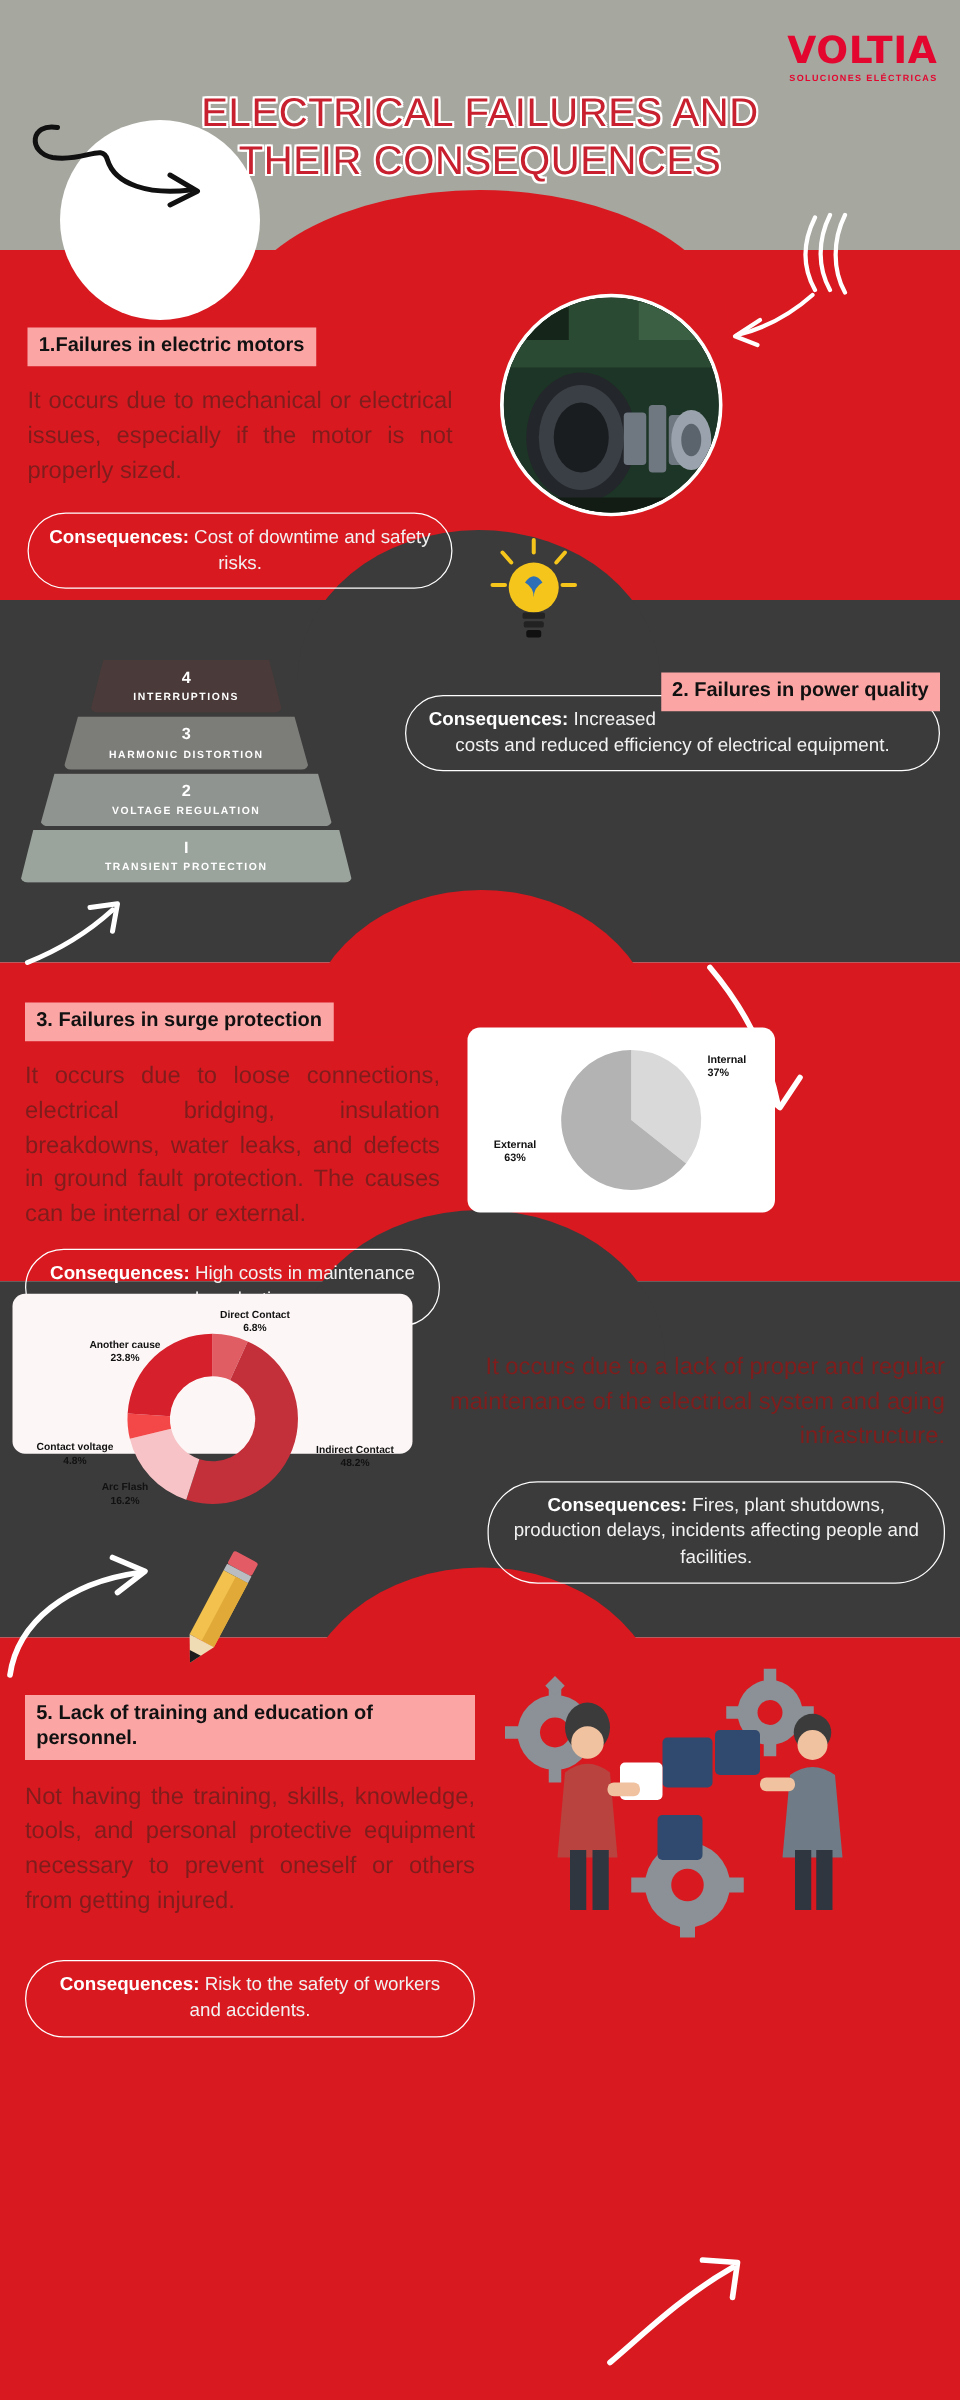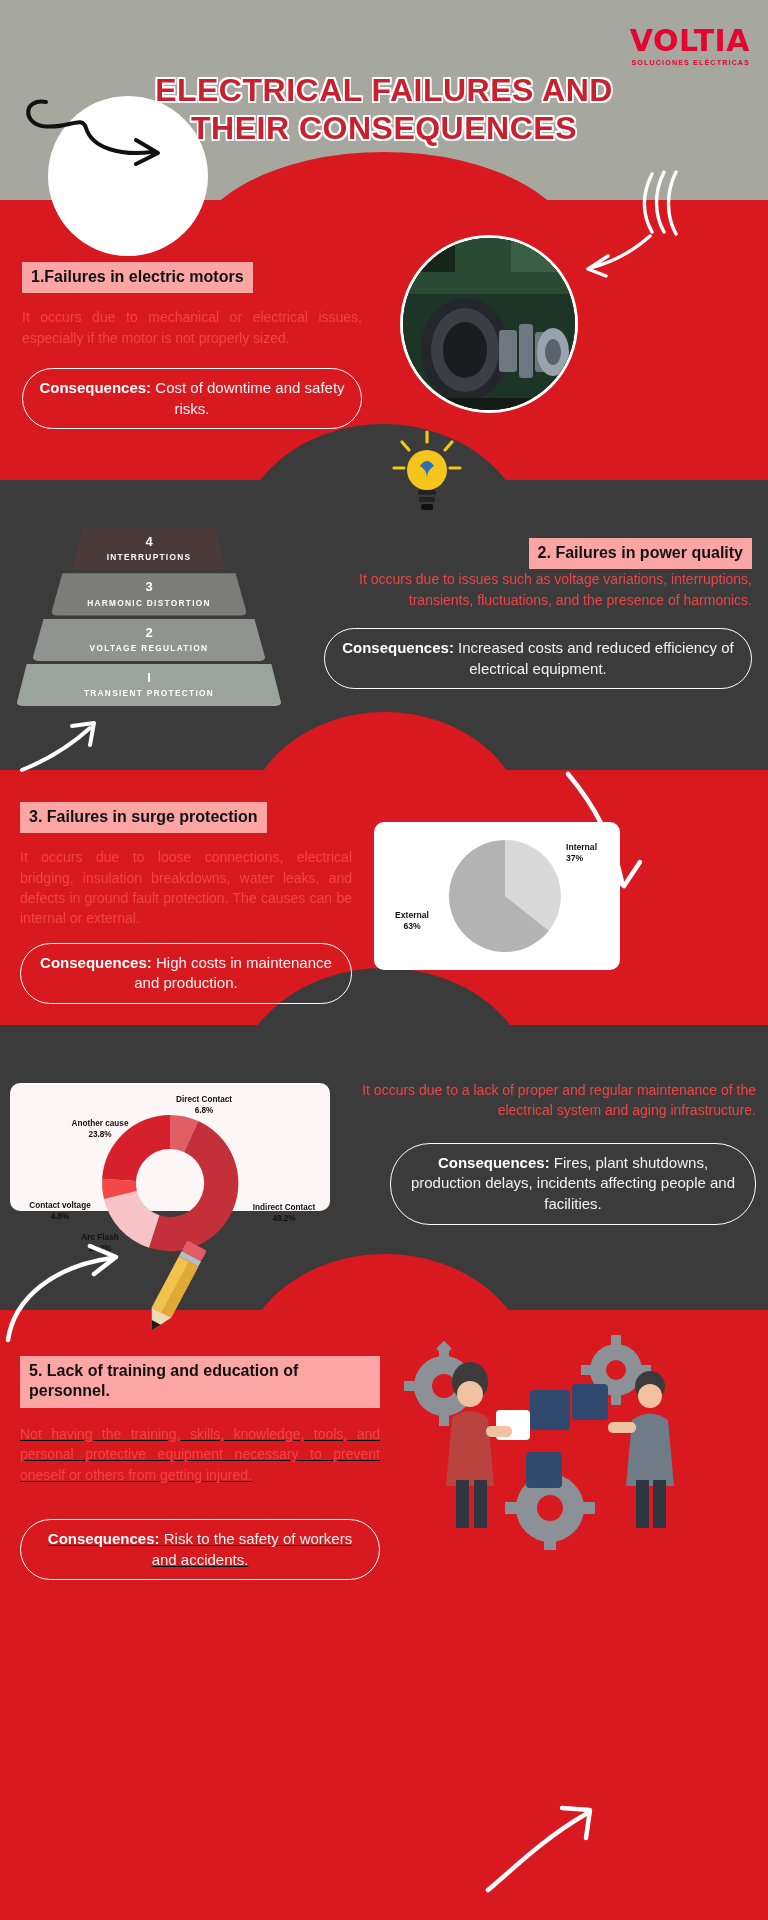--- a/index.html
+++ b/index.html
@@ -55,40 +55,40 @@
     font-size: 30px; font-weight: 700; color: #e3062f;
     letter-spacing: 0.5px; line-height: 1; font-family: "DejaVu Sans", sans-serif;
   }
   .logo-tag {
     font-size: 7.2px; font-weight: 700; color: #e3062f;
     letter-spacing: 1.1px; margin-top: 2px;
   }
   .title {
     position: absolute; top: 72px; left: 0; width: 768px;
     text-align: center; z-index: 5;
-    font-size: 32px; font-weight: 700; line-height: 1.18;
+    font-size: 32px; font-weight: 400; line-height: 1.18;
     color: #c8202e; letter-spacing: 0.5px;
     -webkit-text-stroke: 0px;
     text-shadow:
       -1.6px -1.6px 0 #fff, 1.6px -1.6px 0 #fff,
       -1.6px 1.6px 0 #fff, 1.6px 1.6px 0 #fff,
       -1.6px 0 0 #fff, 1.6px 0 0 #fff, 0 -1.6px 0 #fff, 0 1.6px 0 #fff;
   }
 
   
   .doodle { position: absolute; }
 
   
   .sec-head {
     display: inline-block; background: #fca5a5; color: #111;
     font-size: 16px; font-weight: 700; padding: 5px 9px 6px 9px;
     line-height: 1.28;
   }
   .sec-body {
-    color: #ef4444; font-size: 14px; line-height: 1.45;
+    color: #7f1d1d; font-size: 19px; line-height: 1.45;
     text-align: justify;
   }
   .pill {
     border: 1.6px solid #ffffff; border-radius: 40px;
     padding: 9px 14px; color: #f2f2f2; font-size: 15px;
     line-height: 1.38; text-align: center;
   }
   .pill b { color: #fff; font-weight: 700; }
 
   
@@ -127,29 +127,29 @@
   .piecard {
     position: absolute; top: 822px; left: 374px;
     width: 246px; height: 148px; background: #fff;
     border-radius: 10px; z-index: 5;
   }
 
   
   .donutcard {
     position: absolute; top: 1035px; left: 10px;
     width: 320px; height: 128px; background: #fdf6f6;
-    border-radius: 10px; z-index: 5; margin-top: 48px;
+    border-radius: 10px; z-index: 5;
   }
   .s4 { position: absolute; top: 1068px; left: 340px; width: 416px; z-index: 4; }
   .s4 .sec-head { float: right; text-align: right; }
   .s4 .sec-body { clear: both; margin-top: 12px; text-align: right; }
   .s4 .pill { margin-top: 22px; margin-left: 50px; }
 
   
-  .s5 { position: absolute; top: 1356px; left: 20px; width: 360px; z-index: 4; text-decoration: underline; }
+  .s5 { position: absolute; top: 1356px; left: 20px; width: 360px; z-index: 4; }
   .s5 .sec-body { margin-top: 16px; }
   .s5 .pill { margin-top: 34px; }
   .gears { position: absolute; top: 1330px; left: 400px; width: 320px; height: 220px; z-index: 4; }
   .pencil { position: absolute; top: 1232px; left: 120px; width: 110px; height: 110px; z-index: 6; }
 
   
   .clabel { position: absolute; font-size: 8.6px; font-weight: 700; color: #111; line-height: 1.3; text-align: center; }
   .dlabel { position: absolute; font-size: 8.2px; font-weight: 700; color: #111; line-height: 1.3; text-align: center; }
 </style>
 </head>
@@ -256,21 +256,20 @@
     </div>
   </div>
 
   <svg class="doodle" style="top:718px;left:18px;width:90px;height:58px;z-index:6;" viewBox="0 0 90 58">
     <path d="M4 52 C24 44 50 30 72 10" fill="none" stroke="#fff" stroke-width="4" stroke-linecap="round"></path>
     <path d="M54 8 L76 5 L72 27" fill="none" stroke="#fff" stroke-width="4" stroke-linecap="round" stroke-linejoin="round"></path>
   </svg>
 
   <div class="s2">
     <div class="sec-head">2. Failures in power quality</div>
-    <div class="sec-body">It occurs due to issues such as voltage variations, interruptions, transients, fluctuations, and the presence of harmonics.</div>
     <div class="pill">
       <b>Consequences:</b>
       <span>Increased costs and reduced efficiency of electrical equipment.</span>
     </div>
   </div>
 
   <div class="s3">
     <div class="sec-head">3. Failures in surge protection</div>
     <div class="sec-body">It occurs due to loose connections, electrical bridging, insulation breakdowns, water leaks, and defects in ground fault protection. The causes can be internal or external.</div>
     <div class="pill">

